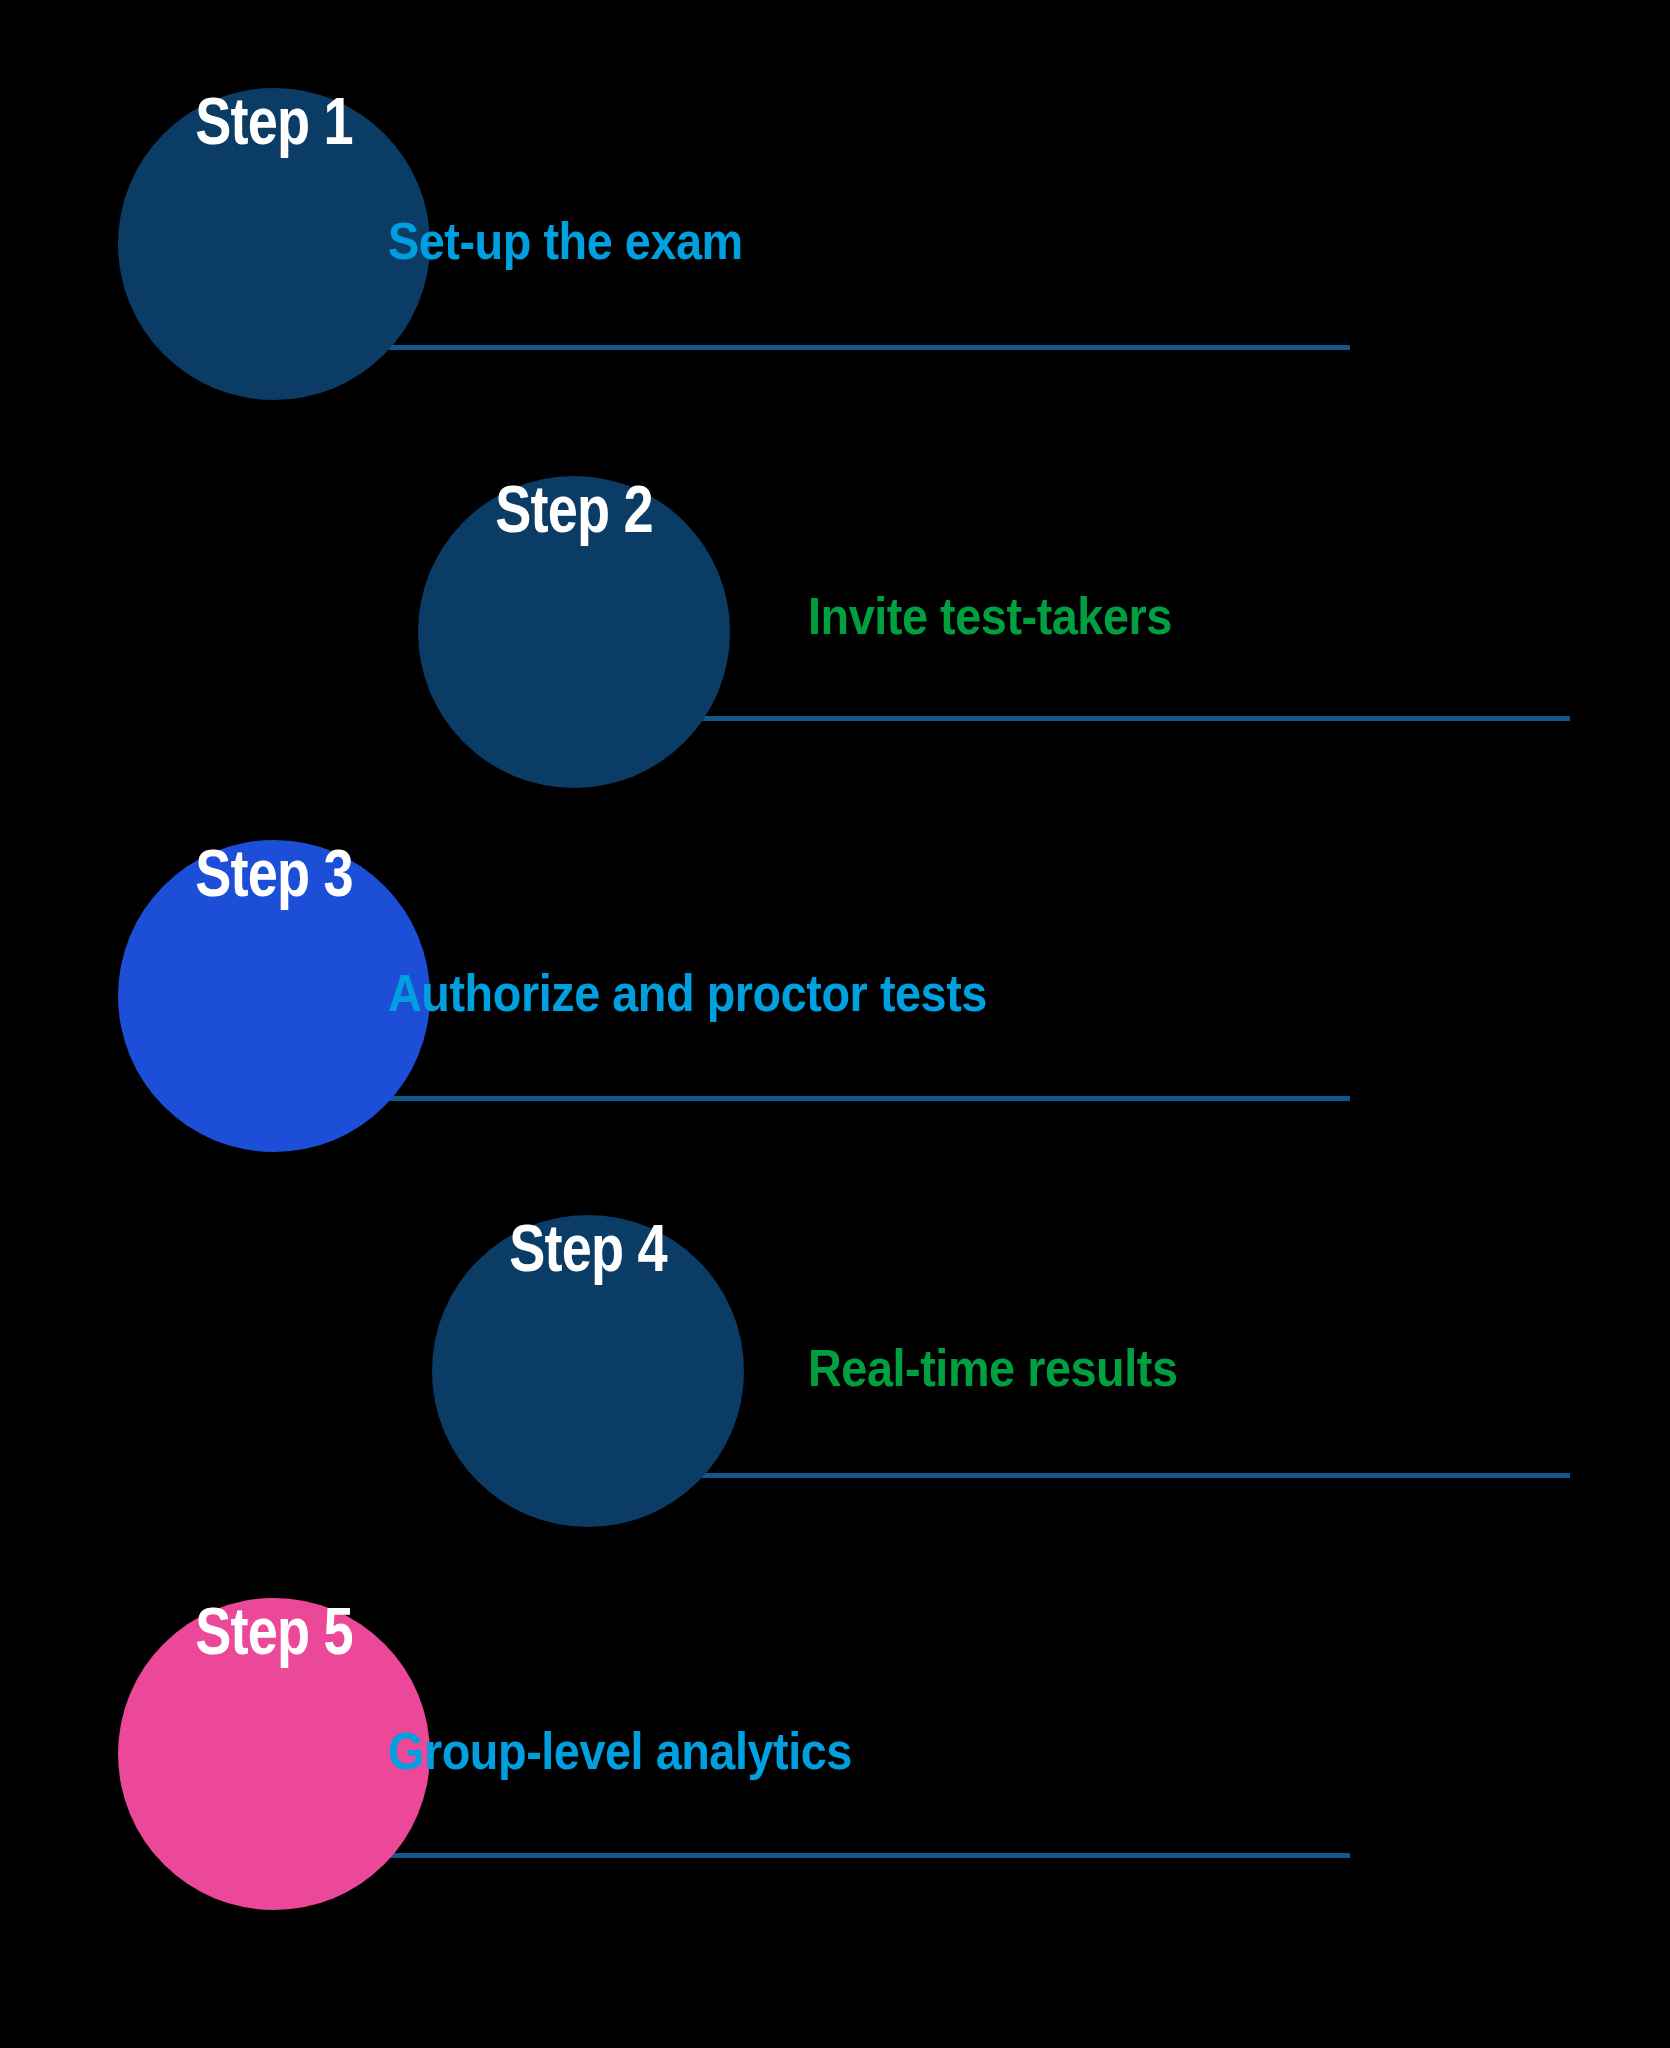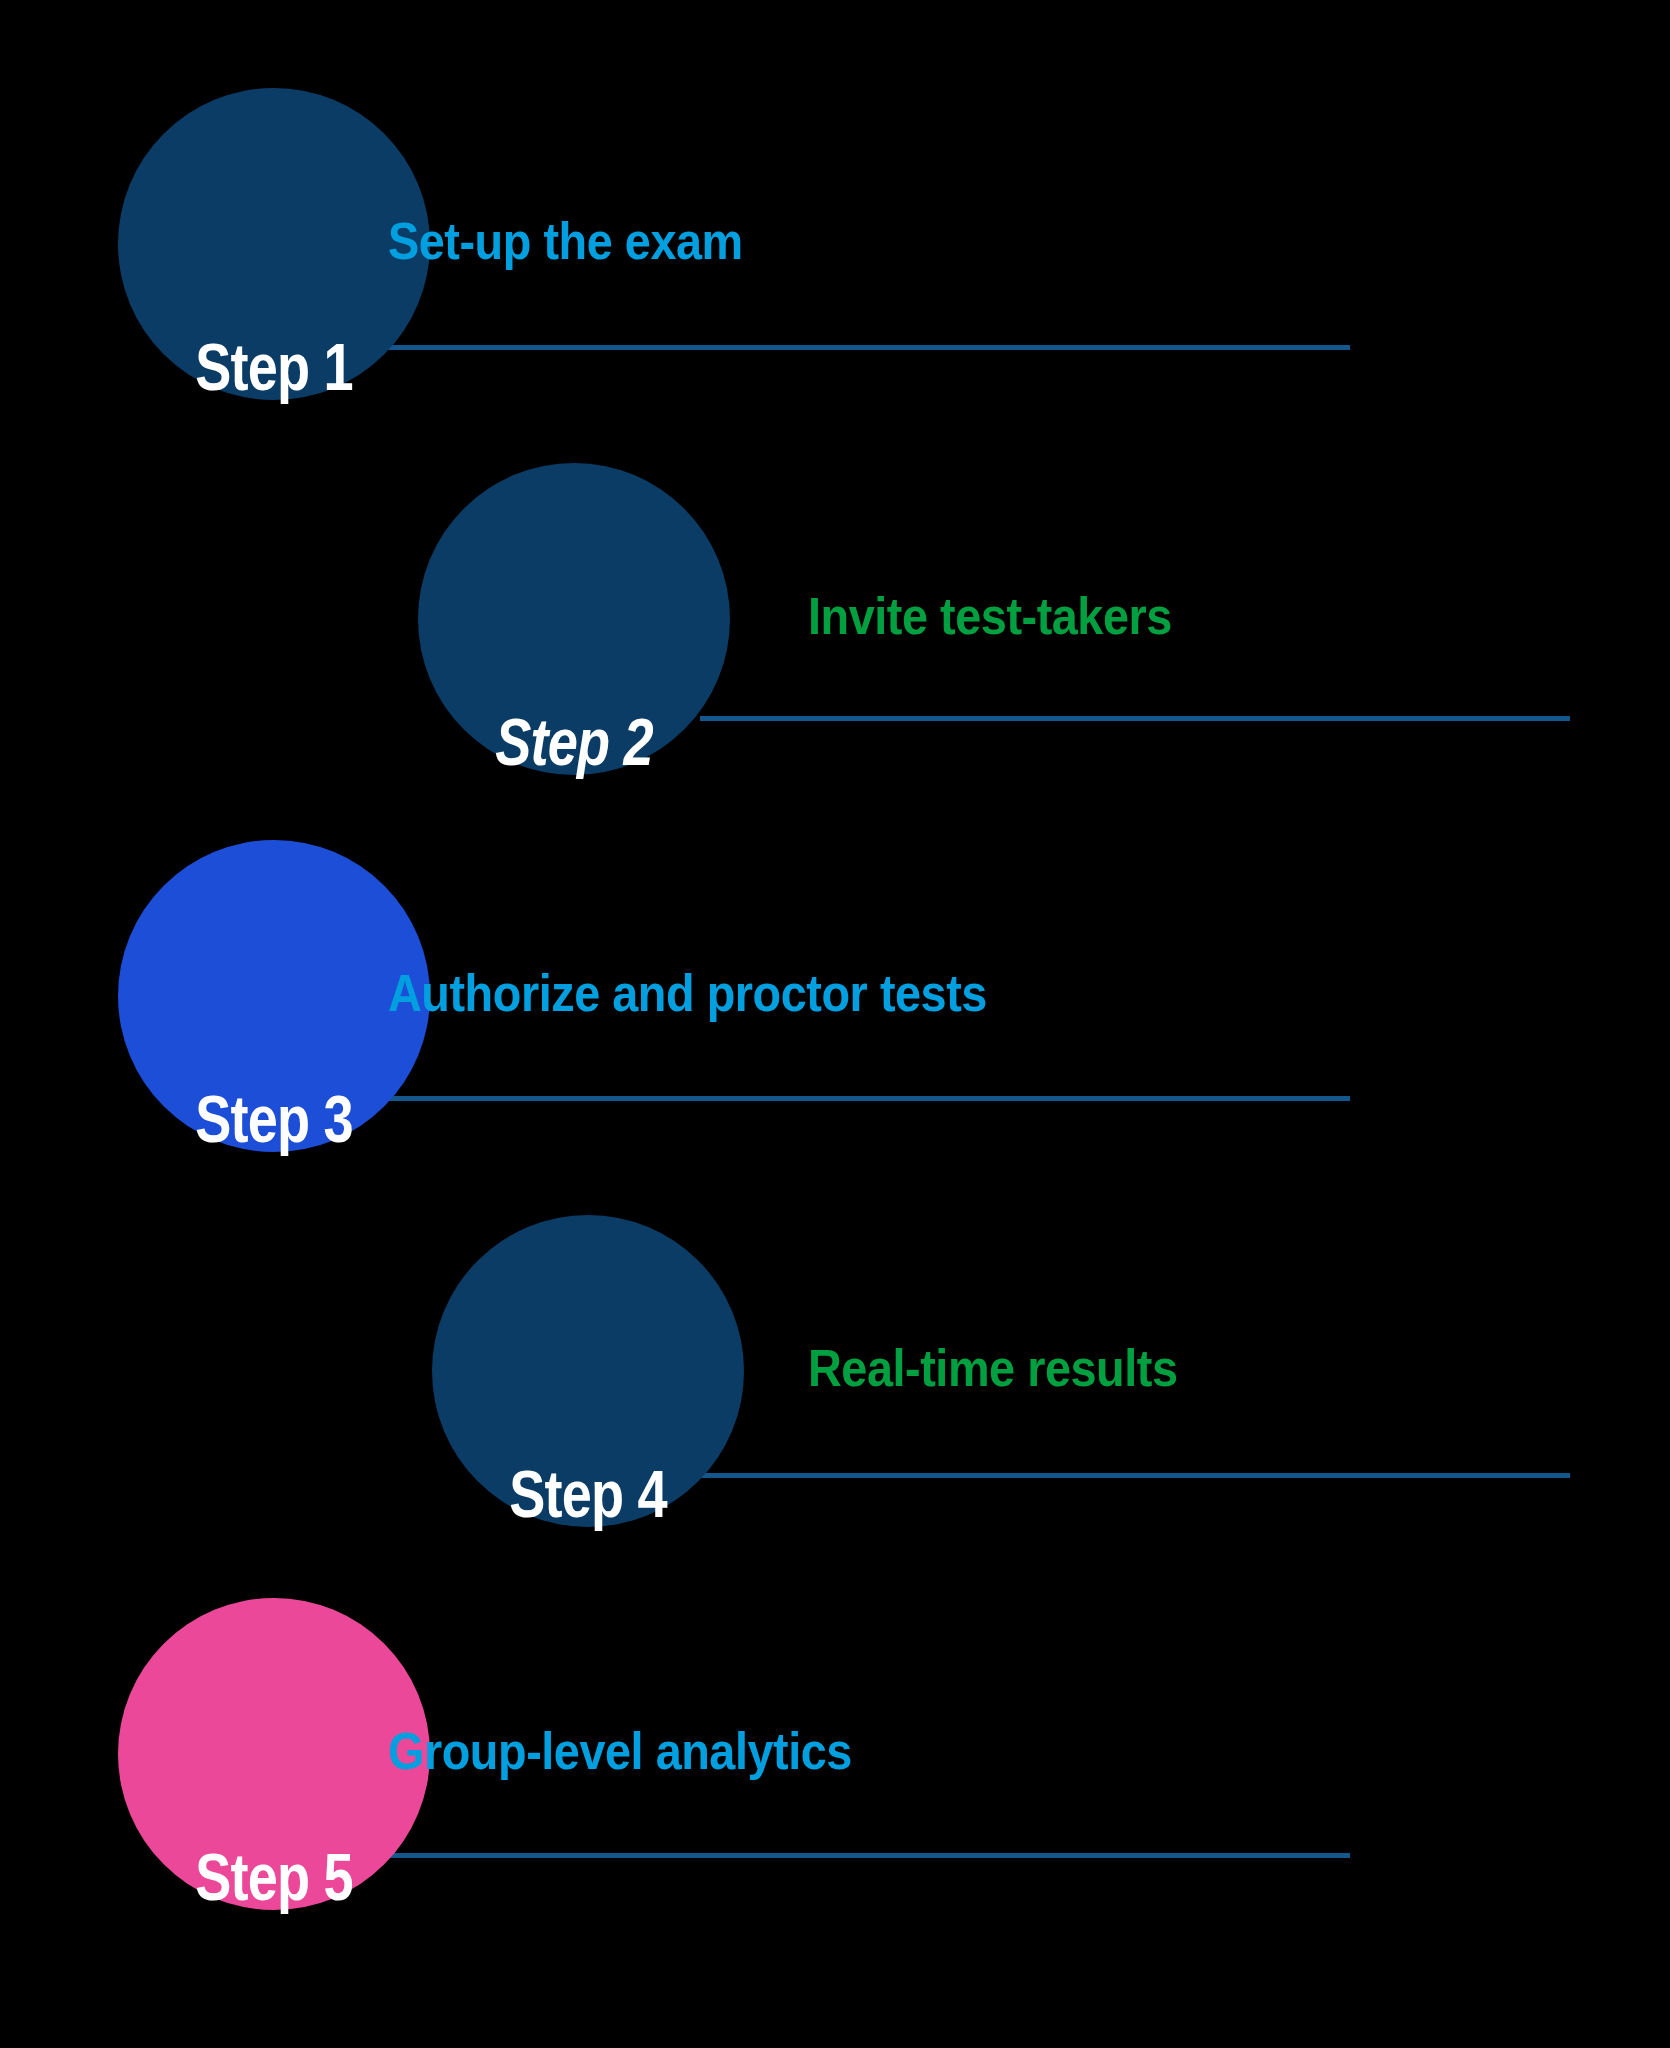--- a/index.html
+++ b/index.html
@@ -22,21 +22,21 @@
     position: absolute;
     left: 0;
     top: 0;
     width: 1670px;
   }
   .step-circle {
     position: absolute;
     border-radius: 50%;
     background: #0a3c66;
     display: flex;
-    align-items: flex-end;
+    align-items: flex-start;
     justify-content: center;
     z-index: 3;
   }
   .step-circle-label {
     color: #ffffff;
     font-family: "Liberation Sans", sans-serif;
     font-weight: bold;
     font-size: 66px;
     letter-spacing: -1px;
     line-height: 1;
@@ -68,21 +68,21 @@
 <div id="stage" style="width: 1670px; height: 2048px; background: rgb(0, 0, 0);">
     <div class="step-row">
       <div class="step-rule" style="left: 310px; top: 345px; width: 1040px; background: rgb(20, 87, 140);"></div>
       <div class="step-circle" style="left: 118px; top: 88px; width: 312px; height: 312px; background: rgb(10, 60, 102);">
         <span class="step-circle-label" style="color: rgb(255, 255, 255);">Step 1</span>
       </div>
       <div class="step-title" style="left: 388px; top: 215px; color: rgb(0, 160, 224);">Set-up the exam</div>
     </div>
     <div class="step-row">
       <div class="step-rule" style="left: 700px; top: 716px; width: 870px; background: rgb(20, 87, 140);"></div>
-      <div class="step-circle" style="left: 418px; top: 463px; width: 312px; height: 312px; background: rgb(10, 60, 102); font-style: italic;">
+      <div class="step-circle" style="left: 418px; top: 476px; width: 312px; height: 312px; background: rgb(10, 60, 102);">
         <span class="step-circle-label" style="color: rgb(255, 255, 255);">Step 2</span>
       </div>
       <div class="step-title" style="left: 808px; top: 590px; color: rgb(0, 160, 64);">Invite test-takers</div>
     </div>
     <div class="step-row">
       <div class="step-rule" style="left: 310px; top: 1096px; width: 1040px; background: rgb(20, 87, 140);"></div>
       <div class="step-circle" style="left: 118px; top: 840px; width: 312px; height: 312px; background: #1d4ed8;">
         <span class="step-circle-label" style="color: rgb(255, 255, 255);">Step 3</span>
       </div>
       <div class="step-title" style="left: 388px; top: 967px; color: rgb(0, 160, 224);">Authorize and proctor tests</div>

